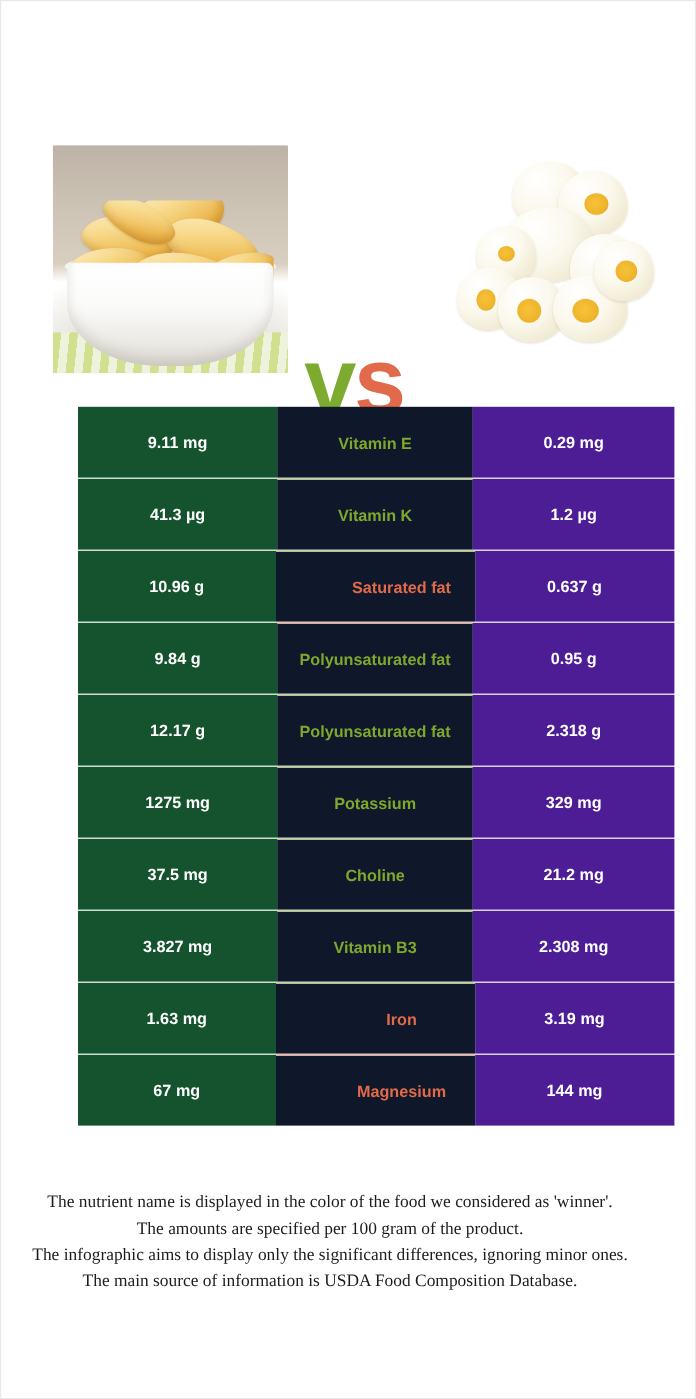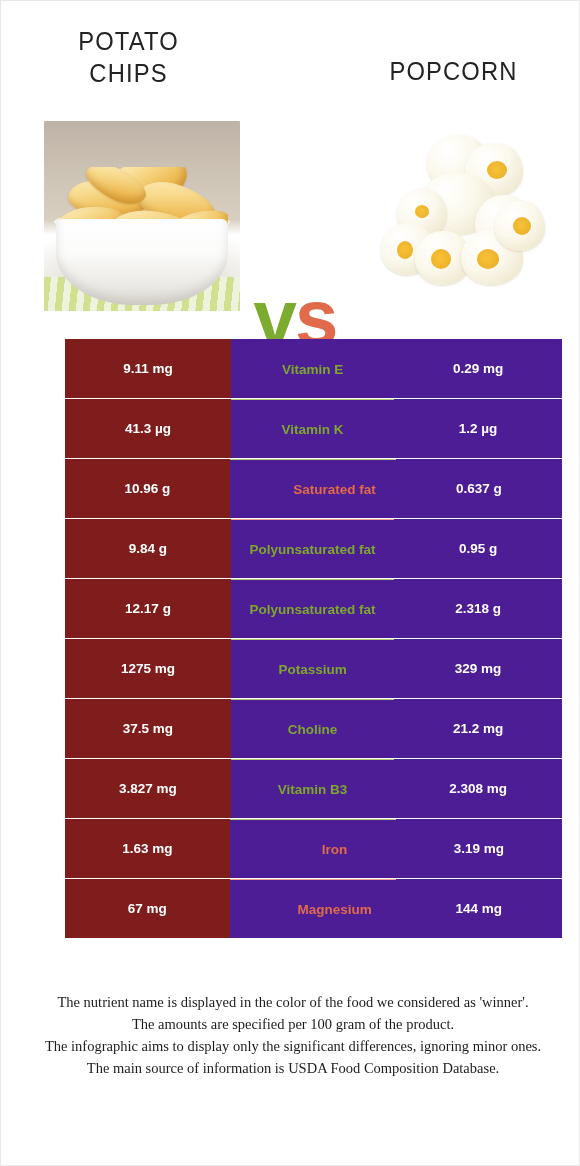--- a/index.html
+++ b/index.html
@@ -170,27 +170,27 @@
   .cell {
     display: flex;
     align-items: center;
     justify-content: center;
     font-size: 13.5px;
     font-weight: 600;
     box-sizing: border-box;
   }
   .cell-left {
     width: 181px;
-    background: #7f1d1d;
+    background: #14532d;
     color: #ffffff;
     margin-left: 45px;
   }
   .cell-mid {
     width: 178px;
-    background: #4c1d95;
+    background: #0f172a;
     font-weight: 700;
     font-size: 13.5px;
     border-top: 1px solid transparent;
     border-bottom: 1px solid transparent;
   }
   .cell-right {
     width: 183px;
     background: #4c1d95;
     color: #ffffff;
   }
@@ -201,43 +201,36 @@
   .win-orange .cell-mid { color: #e06a49; border-bottom-color: #edb09c; padding-left: 44px; }
 
   
   .row .cell-mid { border-top: 1px solid transparent; border-bottom: 0; }
   .row .cell-mid.div-green { border-top-color: #aec87a; }
   .row .cell-mid.div-orange { border-top-color: #e9a58e; }
 
   
   .footer {
     position: absolute;
-    left: 32px;
+    left: 14px;
     top: 990px;
     width: 520px;
     text-align: center;
     font-family: "Liberation Serif", serif;
     font-size: 14.5px;
     line-height: 22px;
     color: #1c1c1c;
   }
   .footer p { margin: 0; }
 </style>
 </head>
 <body>
 
 <div class="page">
 
-  <div class="titles">
-    <div class="title title-left">
-      <div>POTATO</div>
-      <div>CHIPS</div>
-    </div>
-    <div class="title title-right">POPCORN</div>
-  </div>
 
   <div class="hero">
 
     <div class="photo photo-chips">
       <div class="napkin"></div>
       <div class="bowl-rim"></div>
       <div class="chips-pile">
         <div class="chip" style="left:44px;  top:-6px; width:86px; height:44px; transform:rotate(-12deg);"></div>
         <div class="chip" style="left:10px;  top:14px; width:78px; height:38px; transform:rotate(10deg);"></div>
         <div class="chip" style="left:78px;  top:18px; width:80px; height:40px; transform:rotate(20deg);"></div>

